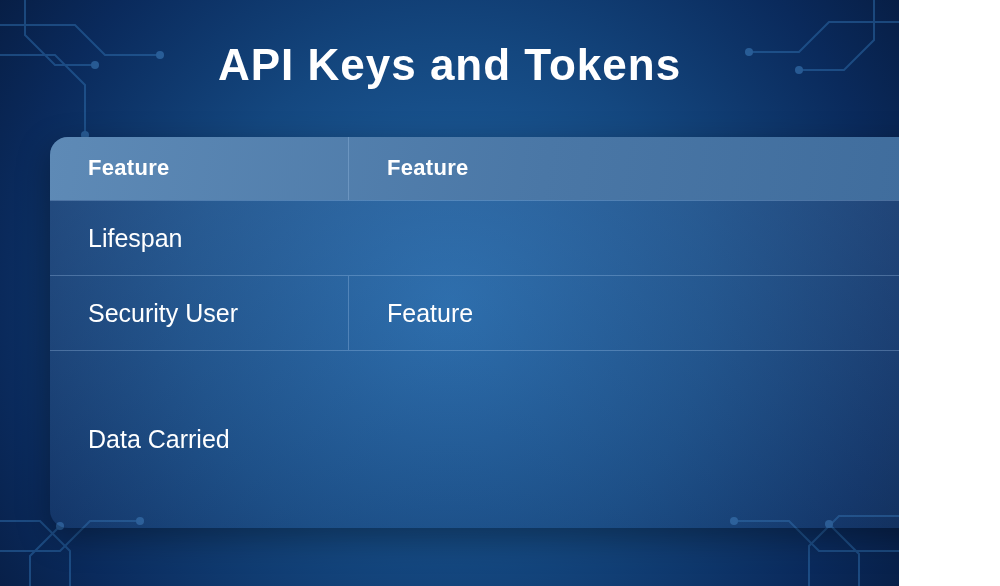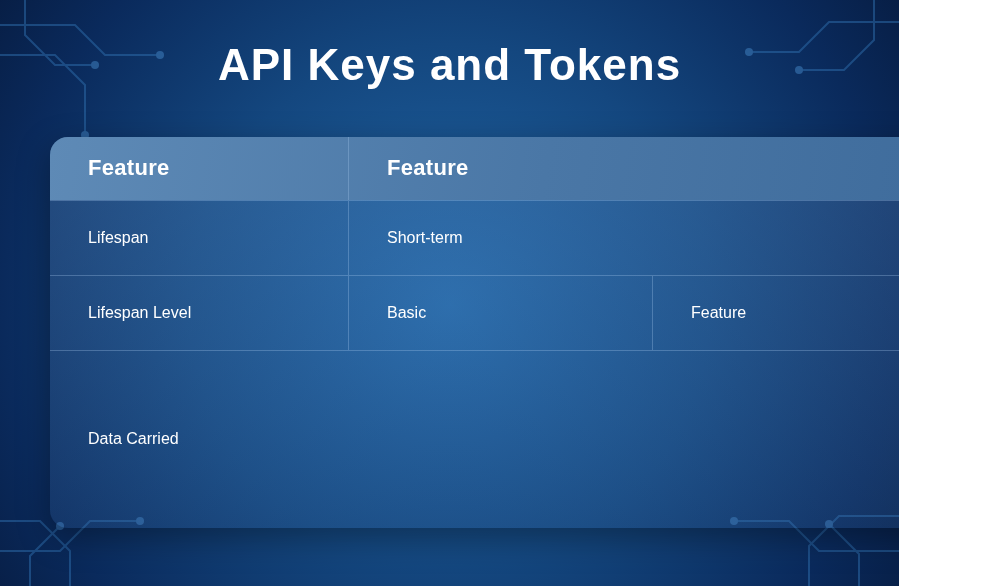--- a/index.html
+++ b/index.html
@@ -64,21 +64,21 @@
     background: linear-gradient(100deg, #5e8ab6 0%, #4a77a6 55%, #3f6c9c 100%);
   }
   .row.body { height: 75px; }
   .row.body.last { height: auto; flex: 1; gap: 28px; }
   .row + .row { border-top: 1px solid rgba(165,200,235,0.32); }
 
   .cell {
     display: flex;
     align-items: center;
     padding: 0 26px 0 38px;
-    font-size: 16px;
+    font-size: 25px;
     line-height: 1.3;
     white-space: pre-line;
   }
   .cell + .cell { border-left: 1px solid rgba(165,200,235,0.32); }
   .row.header .cell {
     font-size: 22px;
     font-weight: 700;
     letter-spacing: 0.3px;
   }
 </style>
@@ -139,27 +139,25 @@
 
   <div class="table">
 
     <div class="row header">
       <div class="cell">Feature</div>
       <div class="cell">Feature</div>
     </div>
 
     <div class="row body">
       <div class="cell">Lifespan</div>
-      <div class="cell">Short-term</div>
     </div>
 
 
     <div class="row body">
-      <div class="cell">Lifespan Level</div>
-      <div class="cell">Basic</div>
+      <div class="cell">Security User</div>
       <div class="cell">Feature</div>
     </div>
 
     <div class="row body last">
       <div class="cell">Data Carried</div>
     </div>
 
   </div>
 </div>
 

